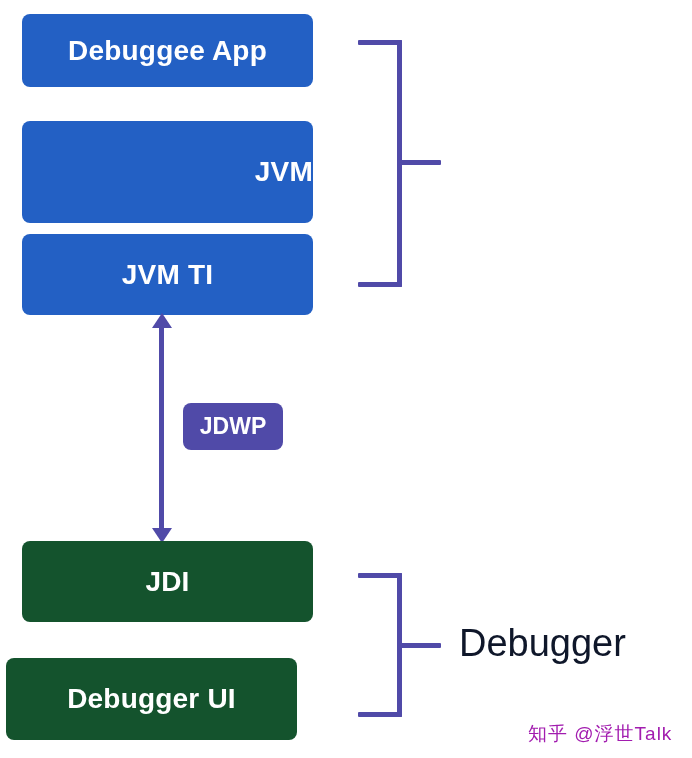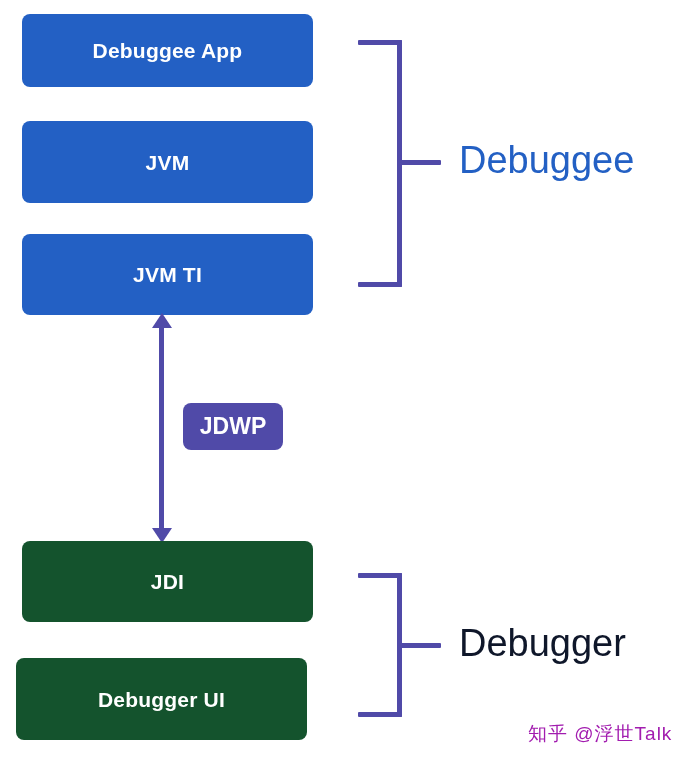--- a/index.html
+++ b/index.html
@@ -28,21 +28,21 @@
     letter-spacing: 0.2px;
     box-sizing: border-box;
   }
   .box-blue {
     background: #2360c4;
   }
   .box-orange {
     background: #14532d;
   }
   .box-label {
-    font-size: 21px;
+    font-size: 28px;
     line-height: 1;
     white-space: nowrap;
   }
   .tag {
     position: absolute;
     display: flex;
     align-items: center;
     justify-content: center;
     background: #504aa8;
     color: #ffffff;
@@ -105,48 +105,47 @@
 </style>
 </head>
 <body>
 
 <div id="canvas">
 
   <div class="box box-blue" style="left:22px; top:14px; width:291px; height:73px;">
     <span class="box-label">Debuggee App</span>
   </div>
 
-  <div class="box box-blue" style="left:22px; top:121px; width:291px; height:82px;">
+  <div class="box box-blue" style="left:22px; top:121px; width:291px; height:102px;justify-content:flex-end;">
     <span class="box-label">JVM</span>
   </div>
 
   <div class="box box-blue" style="left:22px; top:234px; width:291px; height:81px;">
     <span class="box-label">JVM TI</span>
   </div>
 
   <div class="br-h" style="left:358px; top:40px; width:44px;"></div>
   <div class="br-v" style="left:397px; top:40px; height:247px;"></div>
   <div class="br-h" style="left:358px; top:282px; width:44px;"></div>
   <div class="br-h" style="left:397px; top:160px; width:44px;"></div>
 
-  <div class="side-label side-label-debuggee" style="left:459px; top:141px;">Debuggee</div>
 
   <div class="arrow-head arrow-head-up" style="left:152px; top:313px;"></div>
   <div class="arrow-shaft" style="left:159px; top:326px; height:205px;"></div>
   <div class="arrow-head arrow-head-down" style="left:152px; top:528px;"></div>
 
   <div class="tag" style="left:183px; top:403px; width:100px; height:47px;">
     <span>JDWP</span>
   </div>
 
   <div class="box box-orange" style="left:22px; top:541px; width:291px; height:81px;">
     <span class="box-label">JDI</span>
   </div>
 
-  <div class="box box-orange" style="left:16px; top:658px; width:291px; height:82px;">
+  <div class="box box-orange" style="left:6px; top:658px; width:291px; height:82px;">
     <span class="box-label">Debugger UI</span>
   </div>
 
   <div class="br-h" style="left:358px; top:573px; width:44px;"></div>
   <div class="br-v" style="left:397px; top:573px; height:144px;"></div>
   <div class="br-h" style="left:358px; top:712px; width:44px;"></div>
   <div class="br-h" style="left:397px; top:643px; width:44px;"></div>
 
   <div class="side-label side-label-debugger" style="left:459px; top:624px;">Debugger</div>
 

